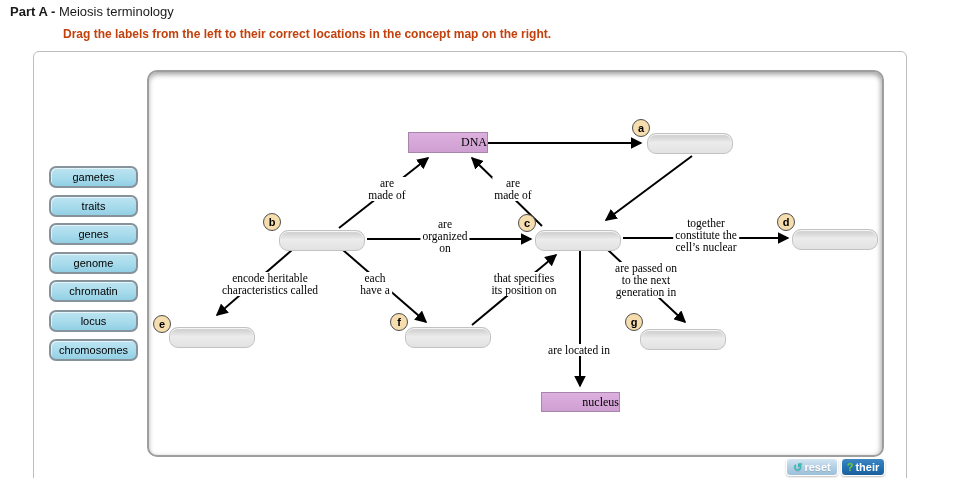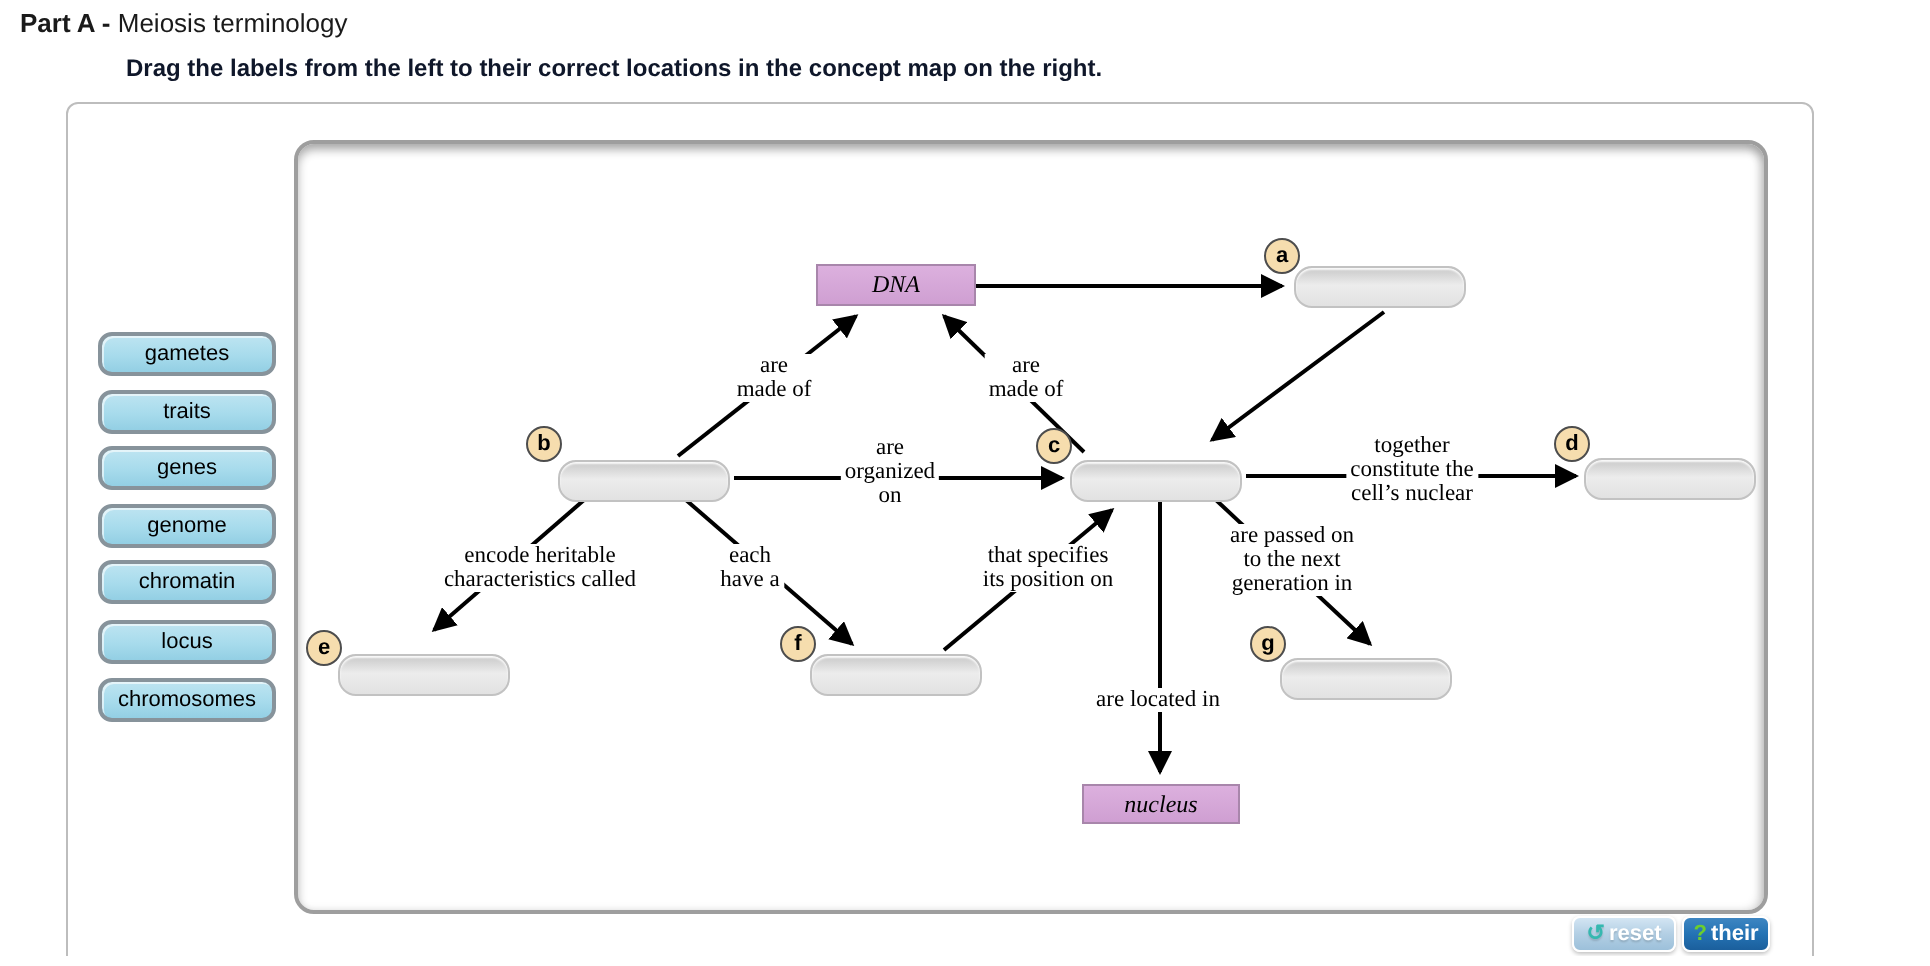--- a/index.html
+++ b/index.html
@@ -2,42 +2,42 @@
 <html><head>
 <meta charset="utf-8">
 <style>
   html,body{margin:0;padding:0;background:#ffffff;}
   .stage{position:relative;width:965px;height:478px;background:#fff;
          font-family:"Liberation Sans",sans-serif;overflow:hidden;}
 
   
   .part-title{position:absolute;left:10px;top:4px;font-size:13px;color:#1a1a1a;}
   .part-title b{font-weight:bold;}
-  .instruction{position:absolute;left:63px;top:27px;font-size:12px;font-weight:bold;color:#0f172a;}
+  .instruction{position:absolute;left:63px;top:27px;font-size:12px;font-weight:bold;color:#c2410c;}
 
   
   .activity{position:absolute;left:33px;top:51px;width:872px;height:431px;
             background:#fff;border:1px solid #bdbdbd;border-radius:6px;}
 
   
   .bank-item{position:absolute;left:49px;width:85px;height:18px;
              background:linear-gradient(180deg,#bde4f1 0%,#a7dbec 55%,#93cfe4 100%);
              border:2px solid #87939b;border-radius:7px;
              font-size:11px;color:#000;text-align:center;line-height:18px;
              box-shadow:inset 1px 1px 0 rgba(255,255,255,.6);cursor:move;}
 
   
   .panel{position:absolute;left:147px;top:70px;width:733px;height:383px;
          background:#fff;border:2px solid #9e9e9e;border-radius:10px;
          box-shadow:inset 0 3px 5px rgba(0,0,0,.30), inset -3px 0 4px rgba(0,0,0,.10);}
   .panel svg{position:absolute;left:0;top:0;z-index:1;}
 
   .fixed-node{position:absolute;z-index:3;background:linear-gradient(180deg,#dcb0de,#cf9fd2);
               border:1px solid #a886ab;font-family:"Liberation Serif",serif;font-size:12px;
-              color:#000;text-align:center;font-style:italic;}
+              color:#000;text-align:right;}
   .blank{position:absolute;z-index:3;width:84px;height:19px;border-radius:9px;
          background:linear-gradient(180deg,#c9c9c9 0%,#ececec 45%,#e2e2e2 100%);
          border:1px solid #c2c2c2;box-shadow:inset 0 1px 1px rgba(255,255,255,.9);}
   .badge{position:absolute;z-index:4;width:16px;height:16px;border-radius:50%;
          background:#f6ddae;border:1px solid #4d4d4d;
          font-size:11px;font-weight:bold;color:#000;text-align:center;line-height:16px;}
   .edge-label{position:absolute;z-index:2;transform:translateX(-50%);
               font-family:"Liberation Serif",serif;font-size:11.5px;line-height:12px;
               color:#000;text-align:center;white-space:pre-line;background:#fff;padding:0 2px;}
 

